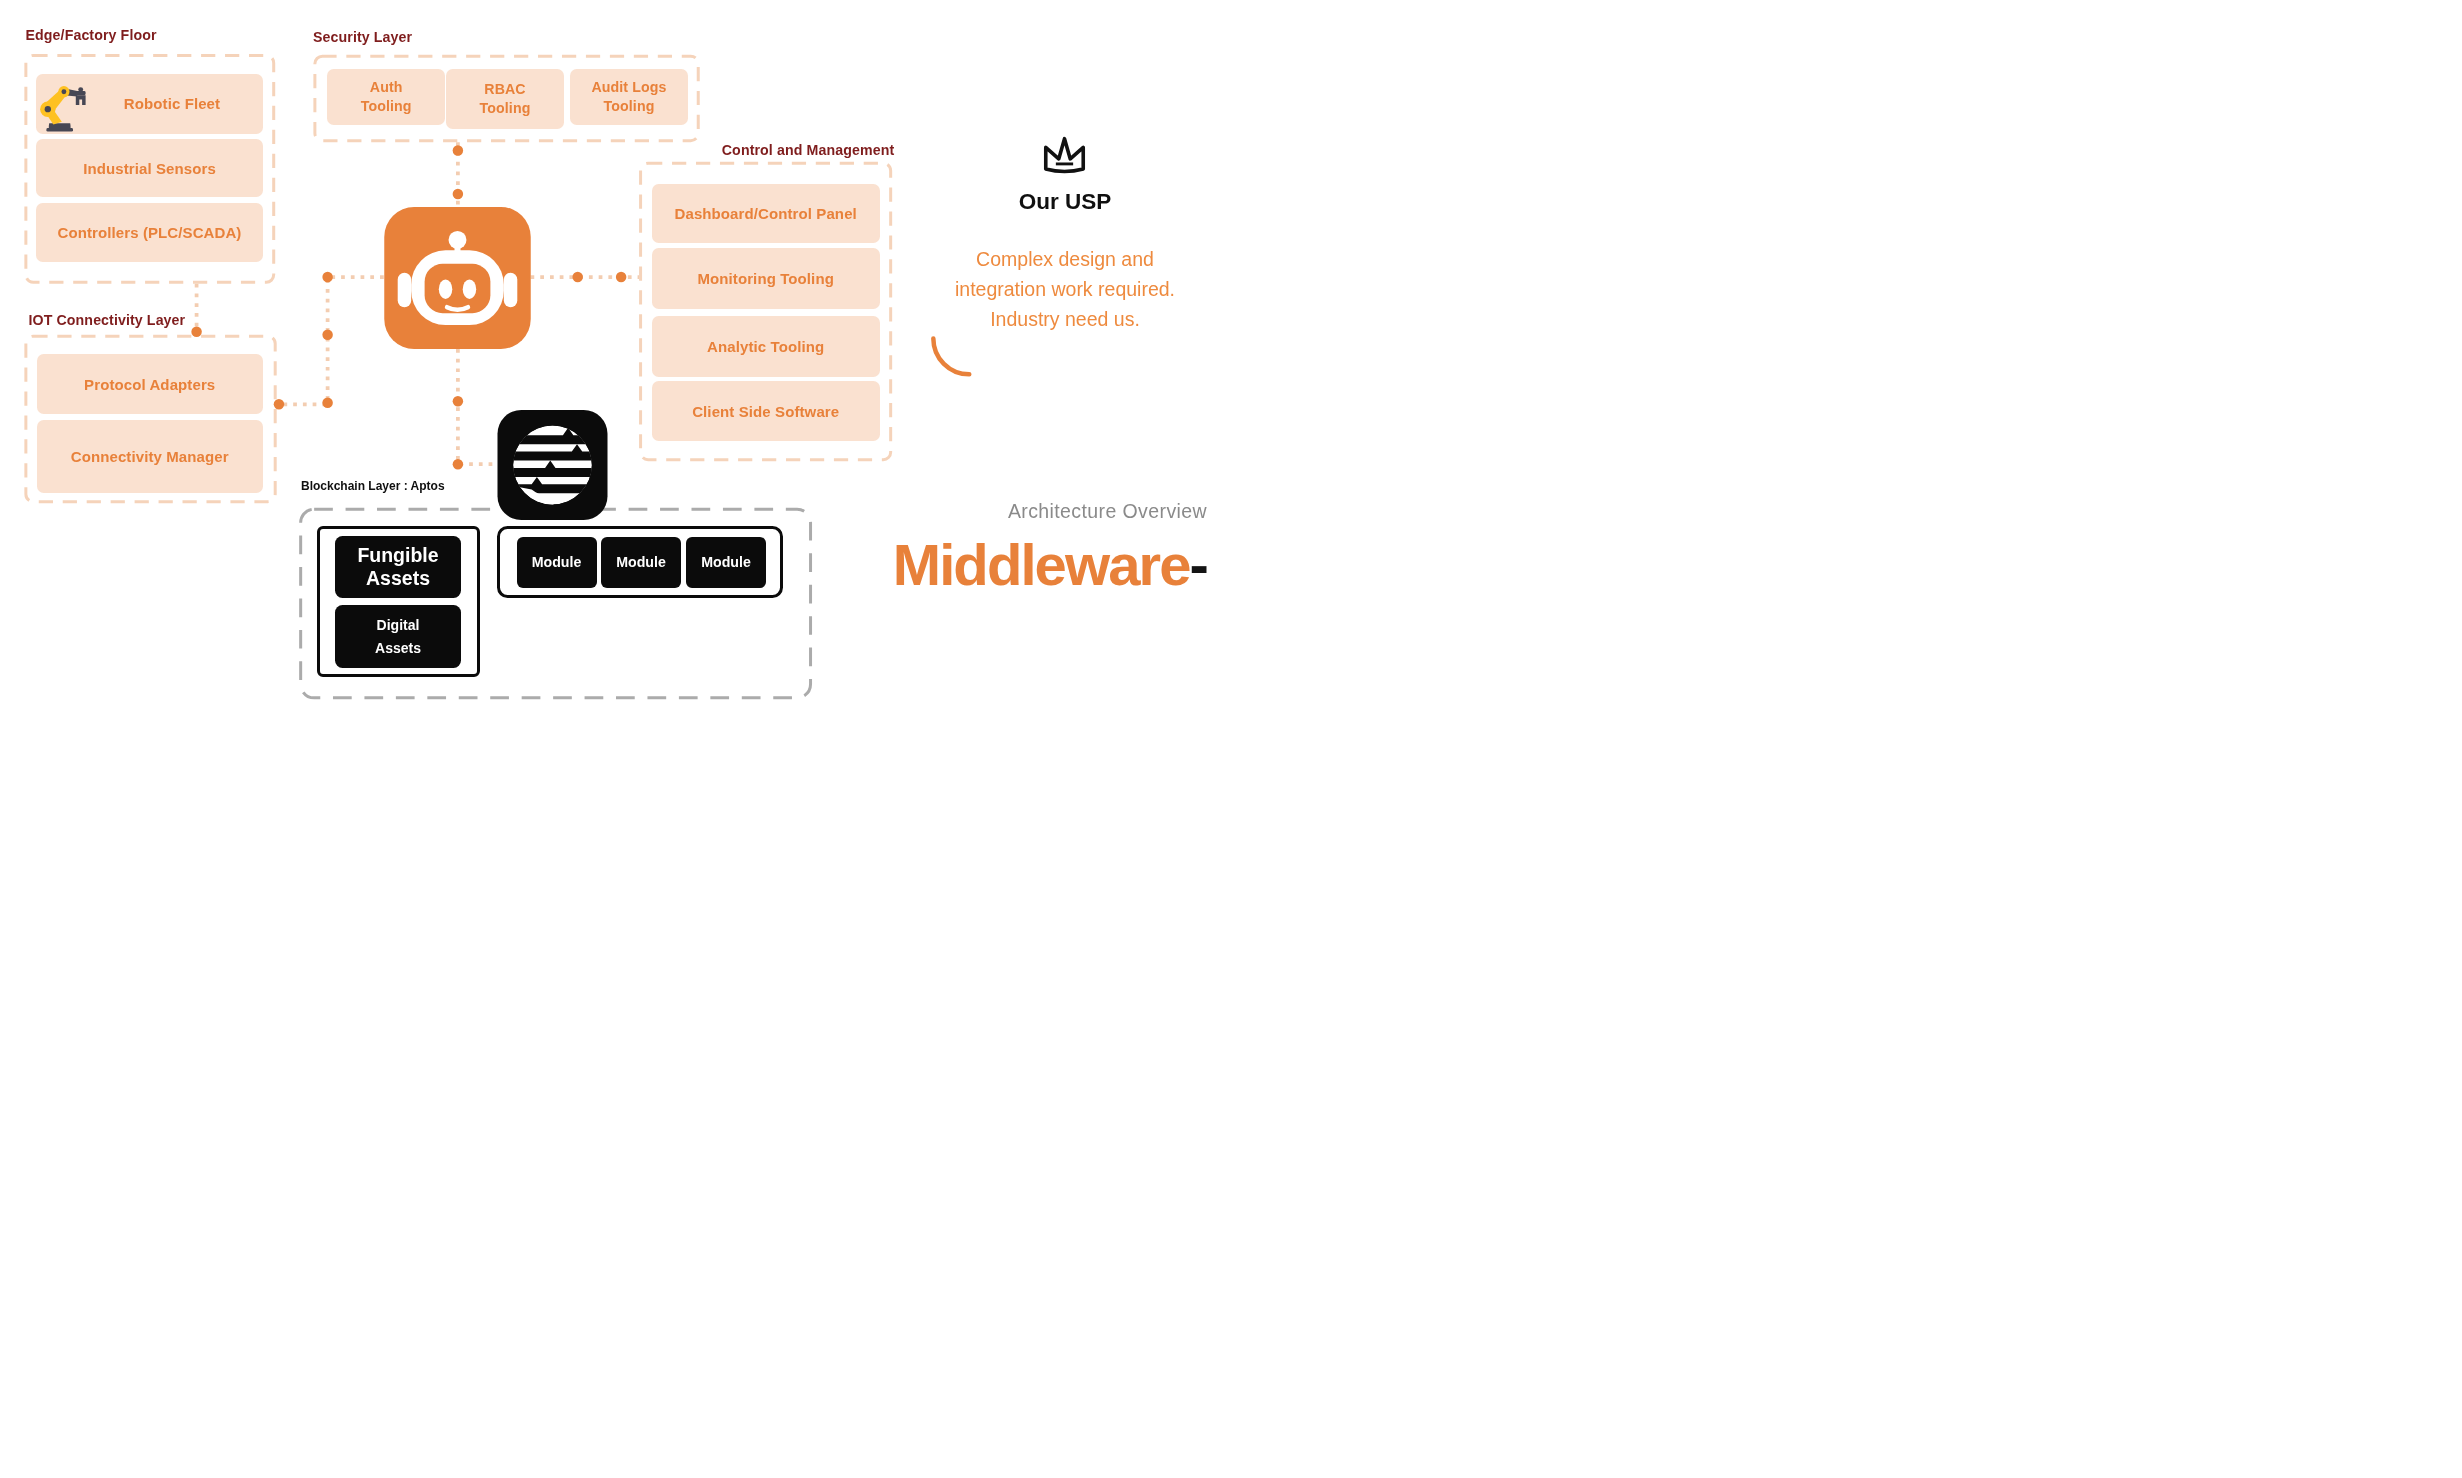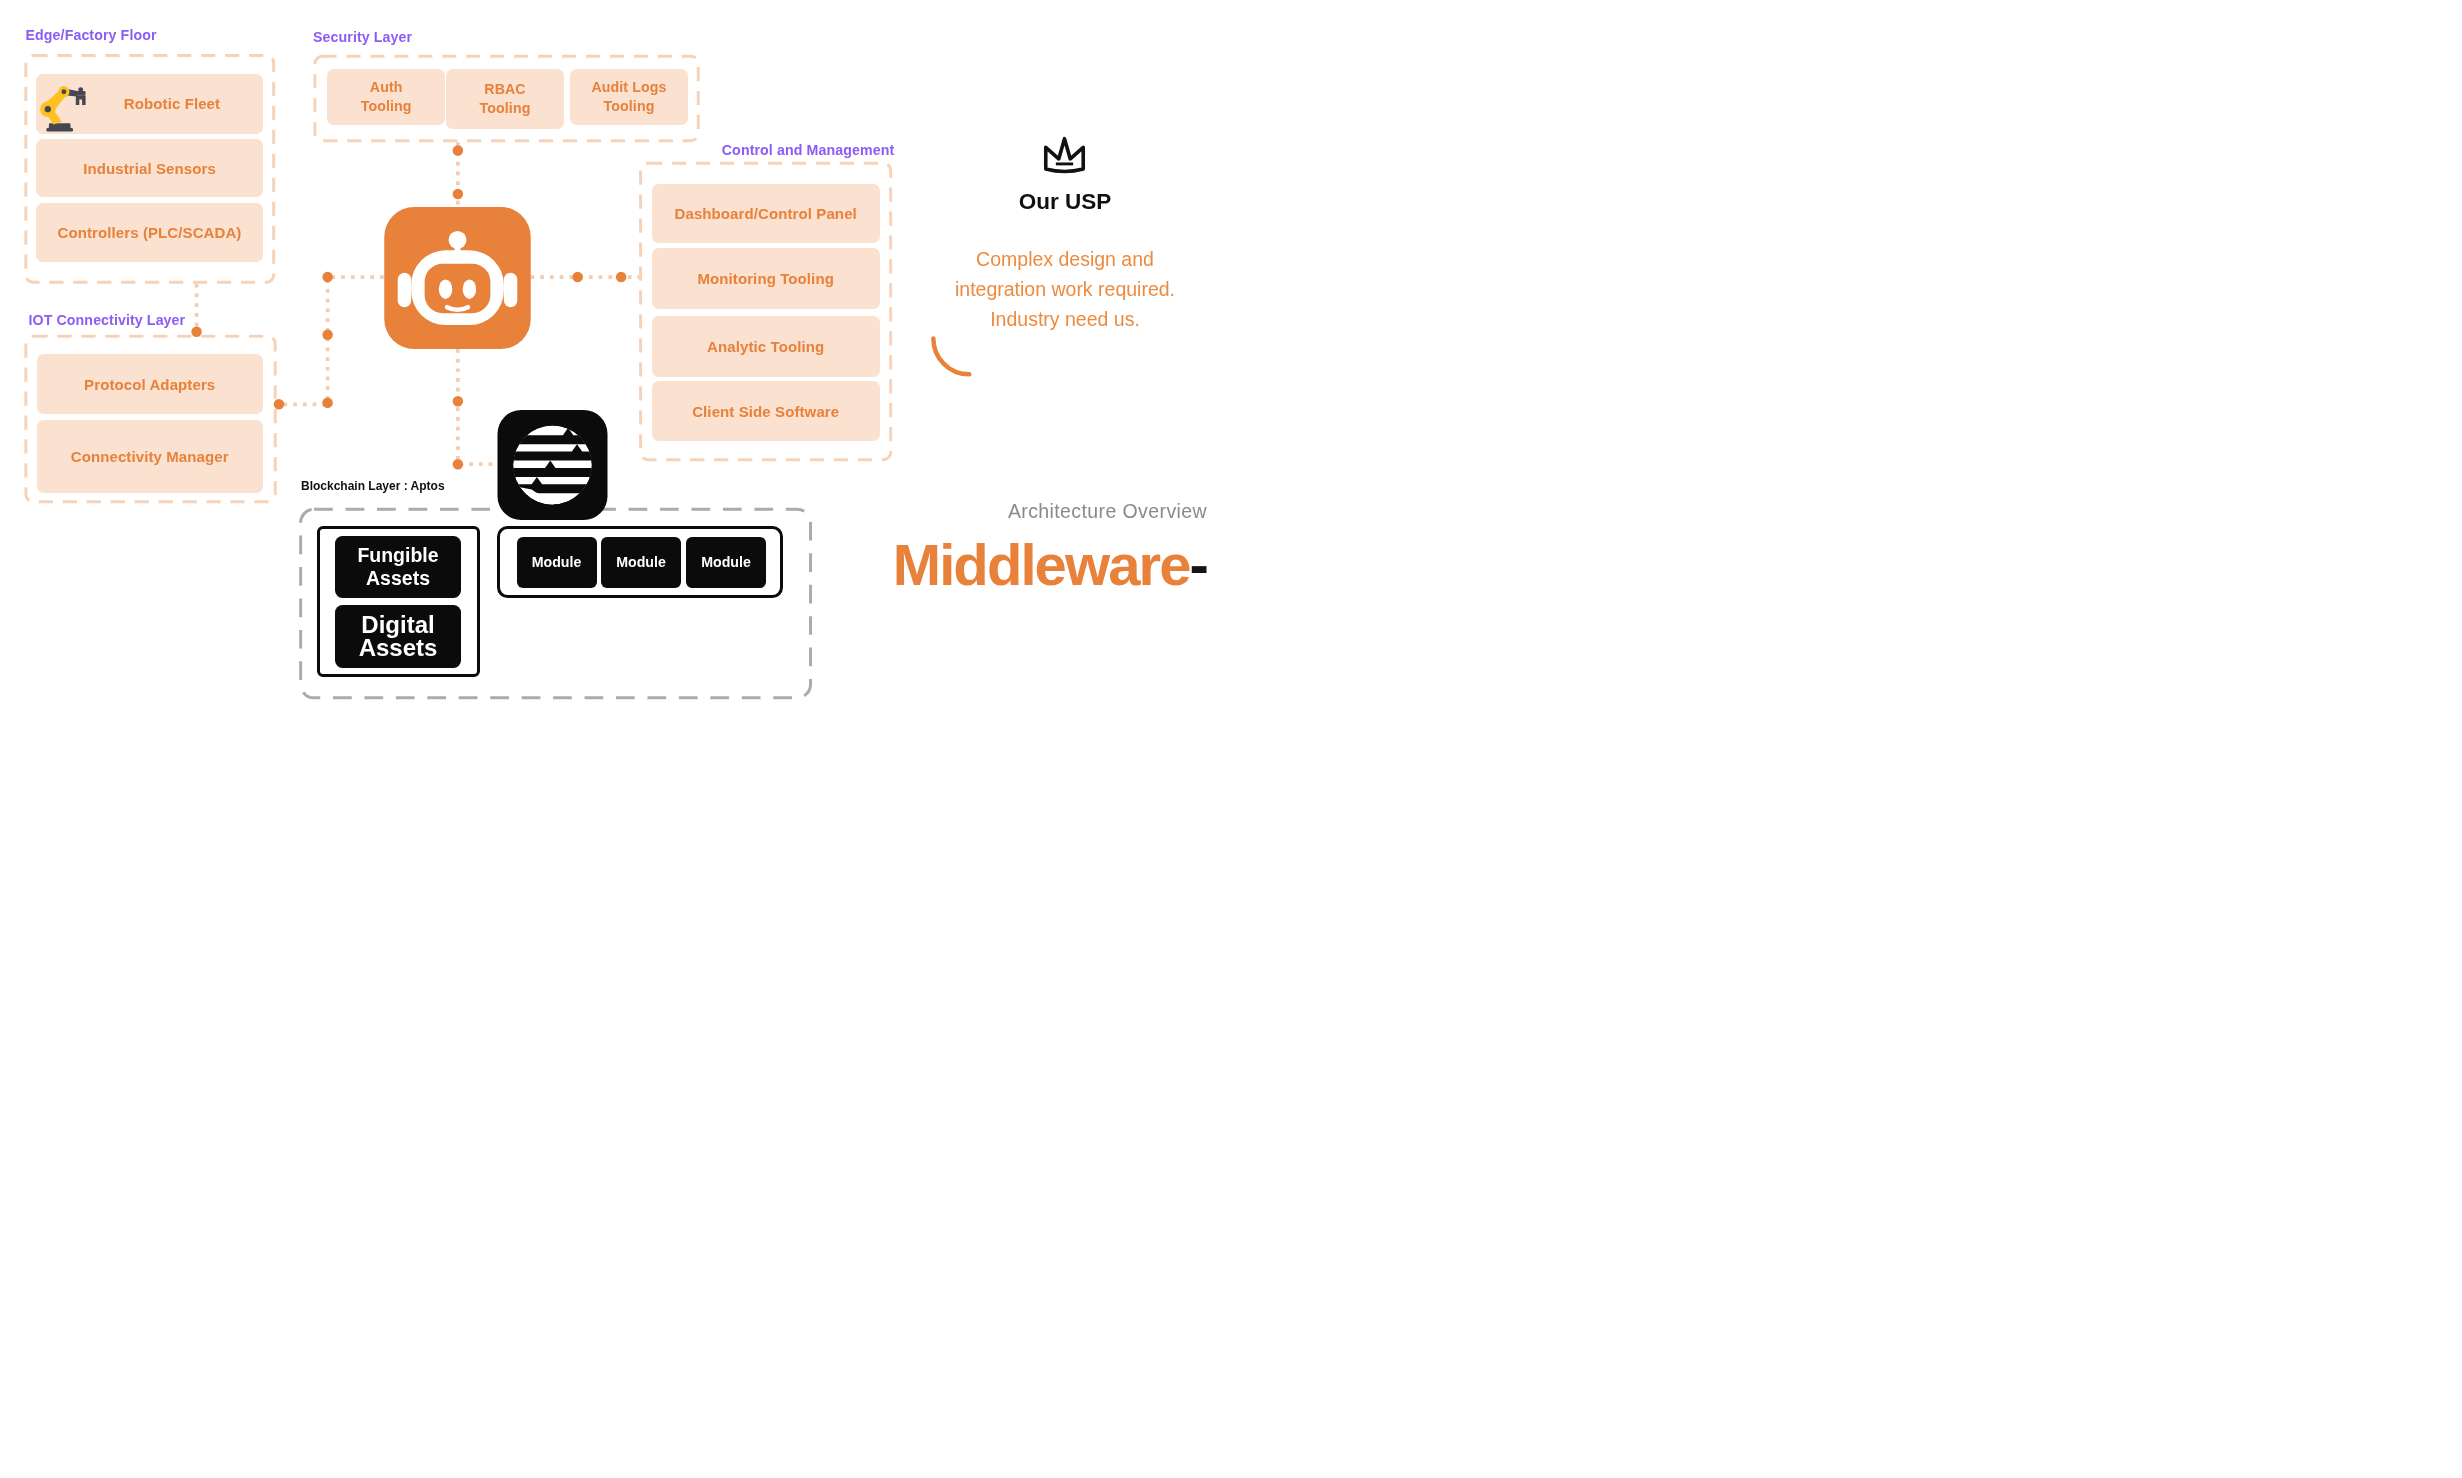--- a/index.html
+++ b/index.html
@@ -1,21 +1,21 @@
 <!DOCTYPE html>
 <html style="font-size:12px"><head>
 <meta charset="utf-8">
 <style>
   html,body{margin:0;padding:0;background:#ffffff;}
   #canvas{
     position:relative;width:1231px;height:739px;background:#ffffff;overflow:hidden;
     font-family:"Liberation Sans", sans-serif;
   }
   .abs{position:absolute;}
-  .section-label{font-weight:700;font-size:14.2px;color:#8b5cf6;letter-spacing:0.1px;}
+  .section-label{font-weight:700;font-size:14.2px;color:#7f1d1d;letter-spacing:0.1px;}
   .card{
     position:absolute;background:#fae1d0;border-radius:6.7px;
     display:flex;align-items:center;justify-content:center;text-align:center;
     color:#e8813a;font-weight:700;font-size:15px;letter-spacing:0.1px;
   }
   .card .wrap2{white-space:pre-line;line-height:19.5px;font-size:14.2px;}
   .blk-label{font-weight:700;font-size:12px;color:#101010;}
   .black-card{
     position:absolute;background:#0b0b0b;border-radius:7.5px;color:#ffffff;
     display:flex;align-items:center;justify-content:center;text-align:center;
@@ -167,21 +167,21 @@
       <path d="M30 104 L44 120 Q58 128 76 128 L69 117 Q56 115 46 107 Z" fill="#ffffff"></path>
     </g>
   </svg>
 
   <div class="abs blk-label" style="left:301px;top:479px;">Blockchain Layer : Aptos</div>
   <div class="abs" style="left:299px;top:508px;width:513px;height:192px;">
 
     <div class="group" style="left:18px;top:18px;width:157px;height:145px;border-radius:6px;">
       <div class="black-card" style="left:15px;top:6.7px;width:126px;height:62px;font-size:19.5px;line-height:22.5px;white-space:pre-line;">Fungible
 Assets</div>
-      <div class="black-card" style="left:15px;top:76px;width:126px;height:63px;font-size:24px;line-height:22.5px;white-space:pre-line;">Digital
+      <div class="black-card" style="left:15px;top:76px;width:126px;height:63px;font-size:14px;line-height:22.5px;white-space:pre-line;">Digital
 Assets</div>
     </div>
 
     <div class="group" style="left:198px;top:18px;width:280px;height:66px;border-radius:10.5px;">
       <div class="black-card" style="left:16.5px;top:7.5px;width:80px;height:51px;font-size:14.2px;border-radius:6px;">Module</div>
       <div class="black-card" style="left:101px;top:7.5px;width:80px;height:51px;font-size:14.2px;border-radius:6px;">Module</div>
       <div class="black-card" style="left:186px;top:7.5px;width:80px;height:51px;font-size:14.2px;border-radius:6px;">Module</div>
     </div>
 
   </div>

